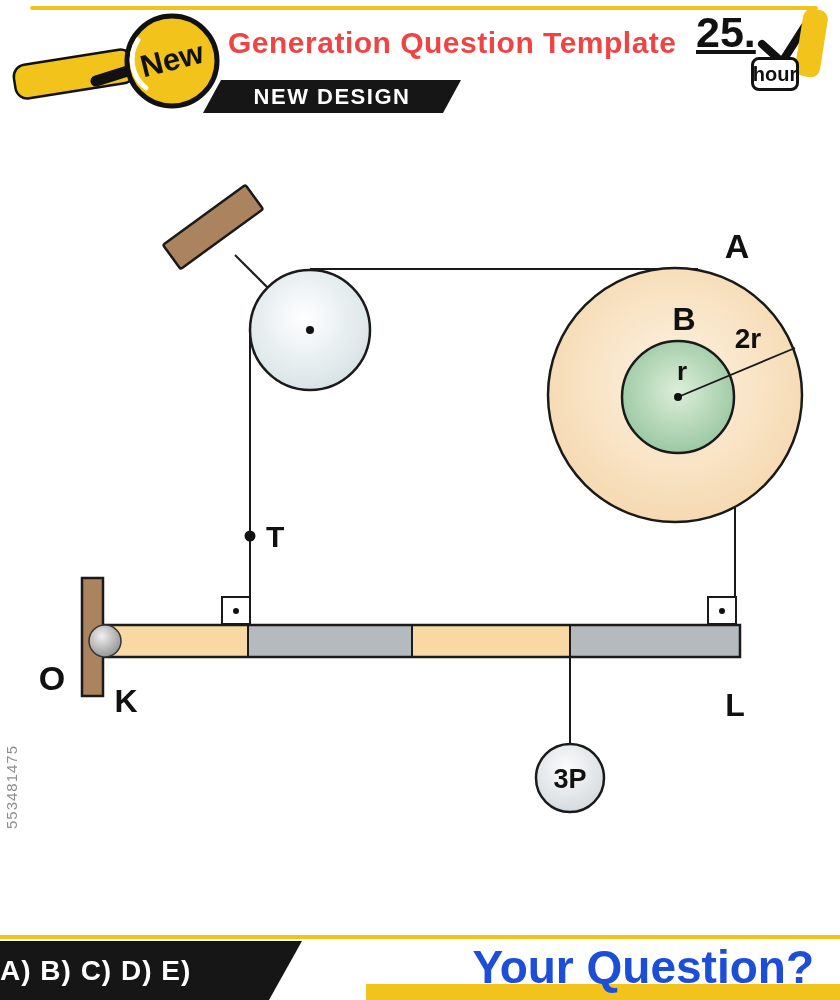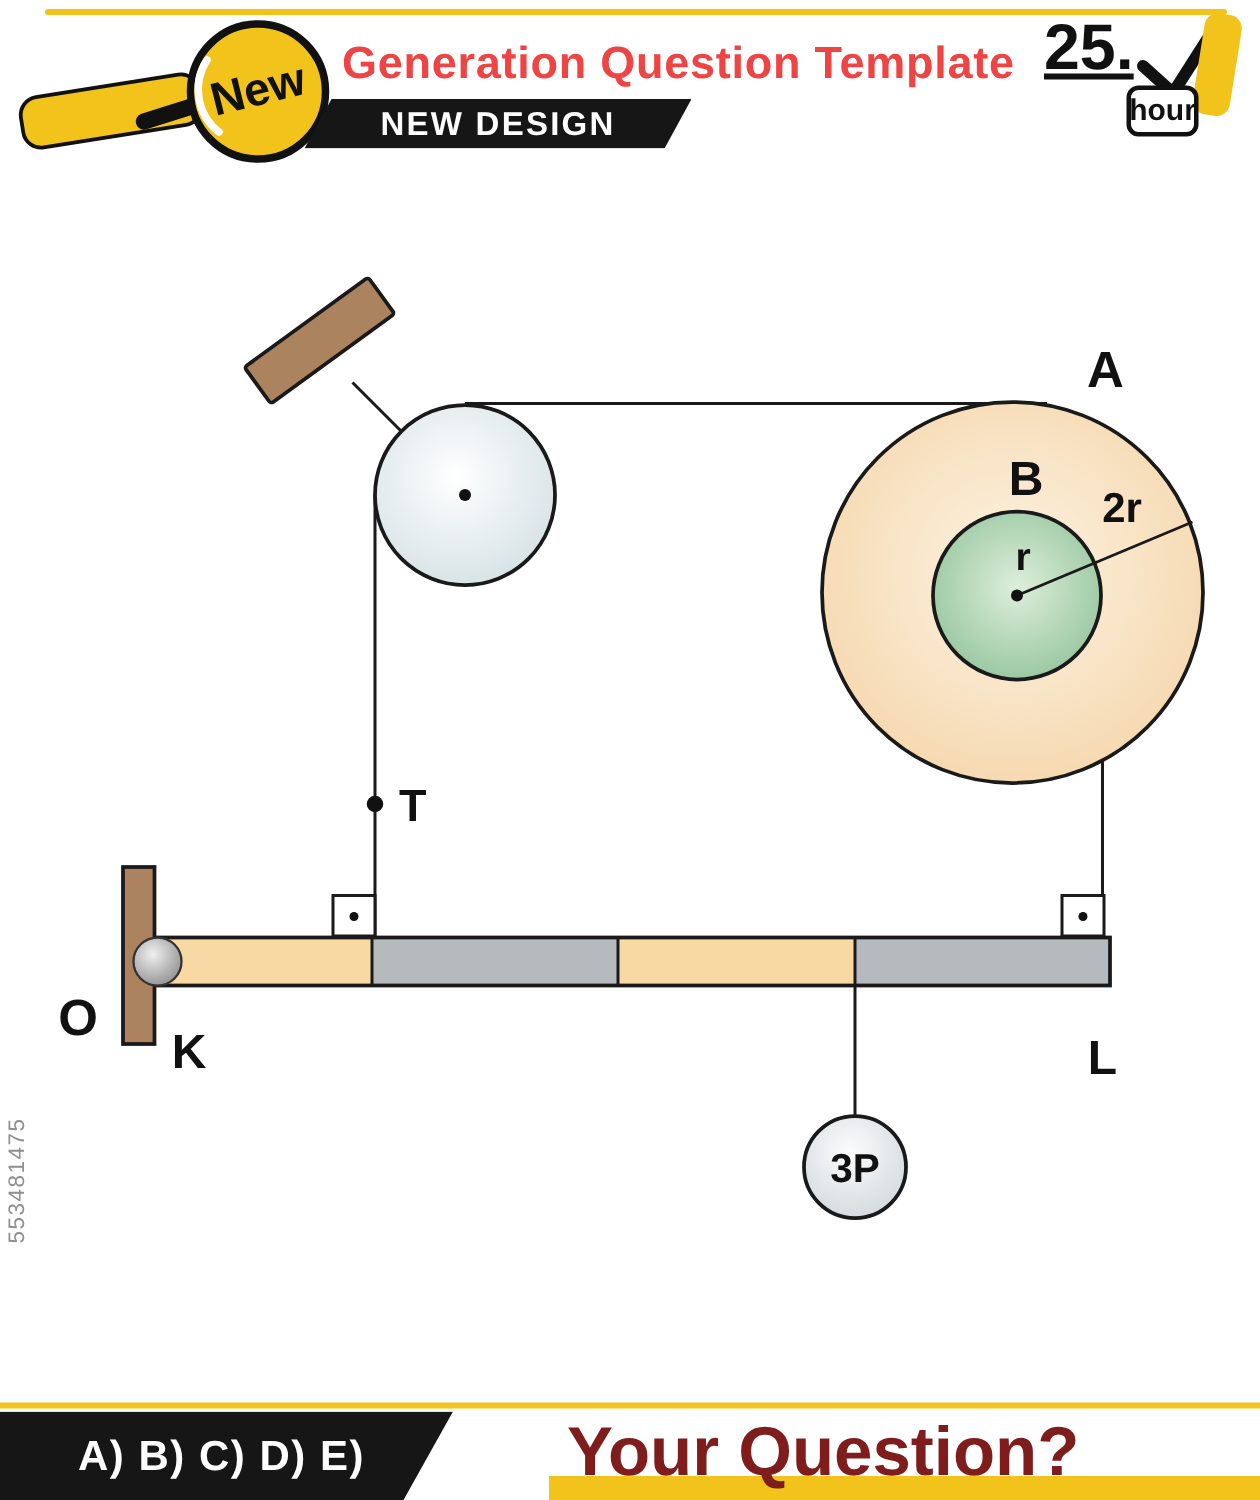--- a/index.html
+++ b/index.html
@@ -8,44 +8,44 @@
   .canvas > svg { position:absolute; top:0; left:0; }
   svg text { font-family:"Liberation Sans", sans-serif; font-weight:600; fill:#111; }
 
   
   .topline { position:absolute; left:30px; top:6px; width:788px; height:4px;
              background:#f2c31b; border-radius:2px; }
   .new-badge-label { position:absolute; left:140px; top:42px; width:64px; text-align:center;
              font-size:31px; font-weight:800; color:#111; transform:rotate(-14deg); }
   .main-title { position:absolute; left:228px; top:26px; font-size:30px; font-weight:800;
              color:#ef4444; letter-spacing:0.5px; white-space:nowrap; }
-  .design-banner { position:absolute; left:203px; top:66px; width:258px; height:33px;
+  .design-banner { position:absolute; left:203px; top:80px; width:258px; height:33px;
              background:#161616; clip-path:polygon(18px 0, 100% 0, calc(100% - 18px) 100%, 0 100%);
              display:flex; align-items:center; justify-content:center; }
   .design-banner span { color:#fff; font-size:22px; font-weight:800; letter-spacing:1.5px; }
   .qnum { position:absolute; left:696px; top:8px; font-size:43px; font-weight:800; color:#111;text-decoration:underline; }
   .hour-box { position:absolute; left:751px; top:57px; width:48px; height:34px;
              border:3px solid #111; border-radius:8px; background:#fff;
              display:flex; align-items:center; justify-content:center;
              font-size:20px; font-weight:700; color:#111; }
 
   
   .watermark { position:absolute; left:-48px; top:776px; width:120px; height:22px;
              line-height:22px; text-align:center; transform:rotate(-90deg);
              font-size:15px; color:#8f8f8f; letter-spacing:1px; }
 
   
   .footer-line { position:absolute; left:0; top:935px; width:840px; height:4px; background:#f2c31b; }
   .options-banner { position:absolute; left:0; top:941px; width:302px; height:59px;
              background:#161616; clip-path:polygon(0 0, 100% 0, calc(100% - 33px) 100%, 0 100%);
              display:flex; align-items:center; }
-  .options-banner span { padding-left:52px; color:#fff; font-size:28px; font-weight:800; letter-spacing:1px; }
+  .options-banner span { color:#fff; font-size:28px; font-weight:800; letter-spacing:1px; }
   .question-strip { position:absolute; left:366px; top:984px; width:474px; height:16px; background:#f2c31b; }
-  .question-prompt { position:absolute; left:378px; top:940px; width:436px; text-align:left;
-             font-size:46px; font-weight:800; color:#7f1d1d; white-space:nowrap; }
+  .question-prompt { position:absolute; left:378px; top:940px; width:436px; text-align:right;
+             font-size:46px; font-weight:800; color:#1d4ed8; white-space:nowrap; }
 </style>
 </head>
 <body>
 
 <div class="canvas">
 
   <svg width="840" height="1000" viewBox="0 0 840 1000">
     <defs>
       <radialGradient id="gPulley" cx="45%" cy="40%" r="75%">
         <stop offset="0%" stop-color="#ffffff"></stop>

